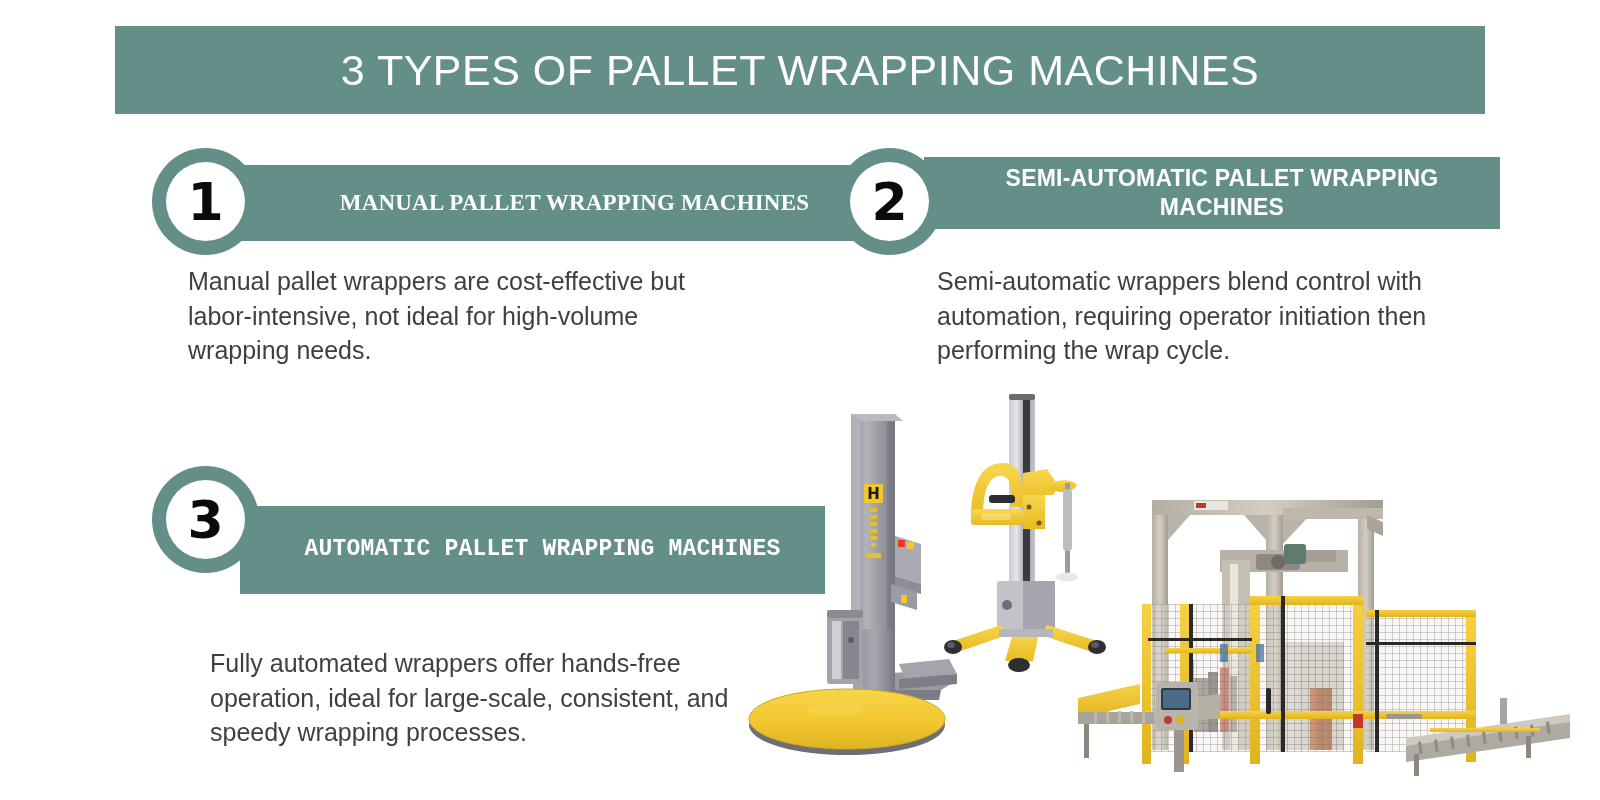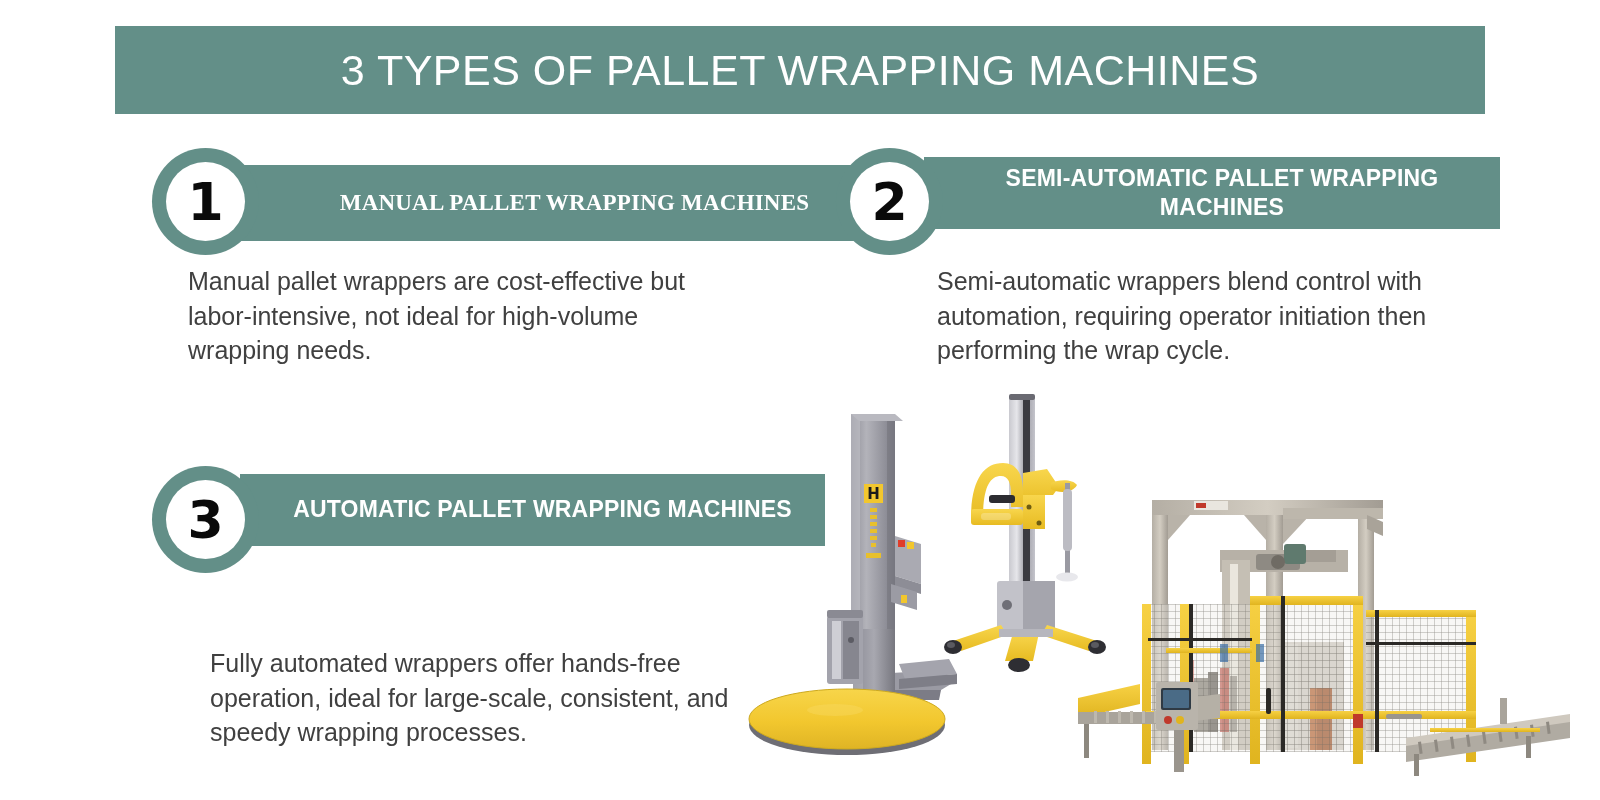--- a/index.html
+++ b/index.html
@@ -61,21 +61,21 @@
   
   #sec1 { left:152px; top:148px; }
   #sec1 .bar { width:649px; height:76px; top:17px;font-family:Liberation Serif, serif; }
   #sec1 .body-text{ left:36px; top:116px; width:540px; }
 
   #sec2 { left:836px; top:148px; }
   #sec2 .bar { width:576px; height:72px; top:9px; }
   #sec2 .body-text{ left:69px; top:116px; width:520px;margin-left:32px; }
 
   #sec3 { left:152px; top:466px; }
-  #sec3 .bar { width:585px; height:72px; top:8px; }
+  #sec3 .bar { width:585px; height:88px; top:40px;font-family:Liberation Mono, monospace; }
   #sec3 .body-text{ left:58px; top:133px; width:530px;margin-top:47px; }
 
   
   .machines{ position:absolute; left:0; top:0; width:1600px; height:800px; pointer-events:none; }
   .machines svg{ position:absolute; }
 
   #m-turntable { left:735px; top:388px; }
   #m-mobile    { left:925px; top:383px; }
   #m-auto      { left:1070px; top:492px; }
 </style>

